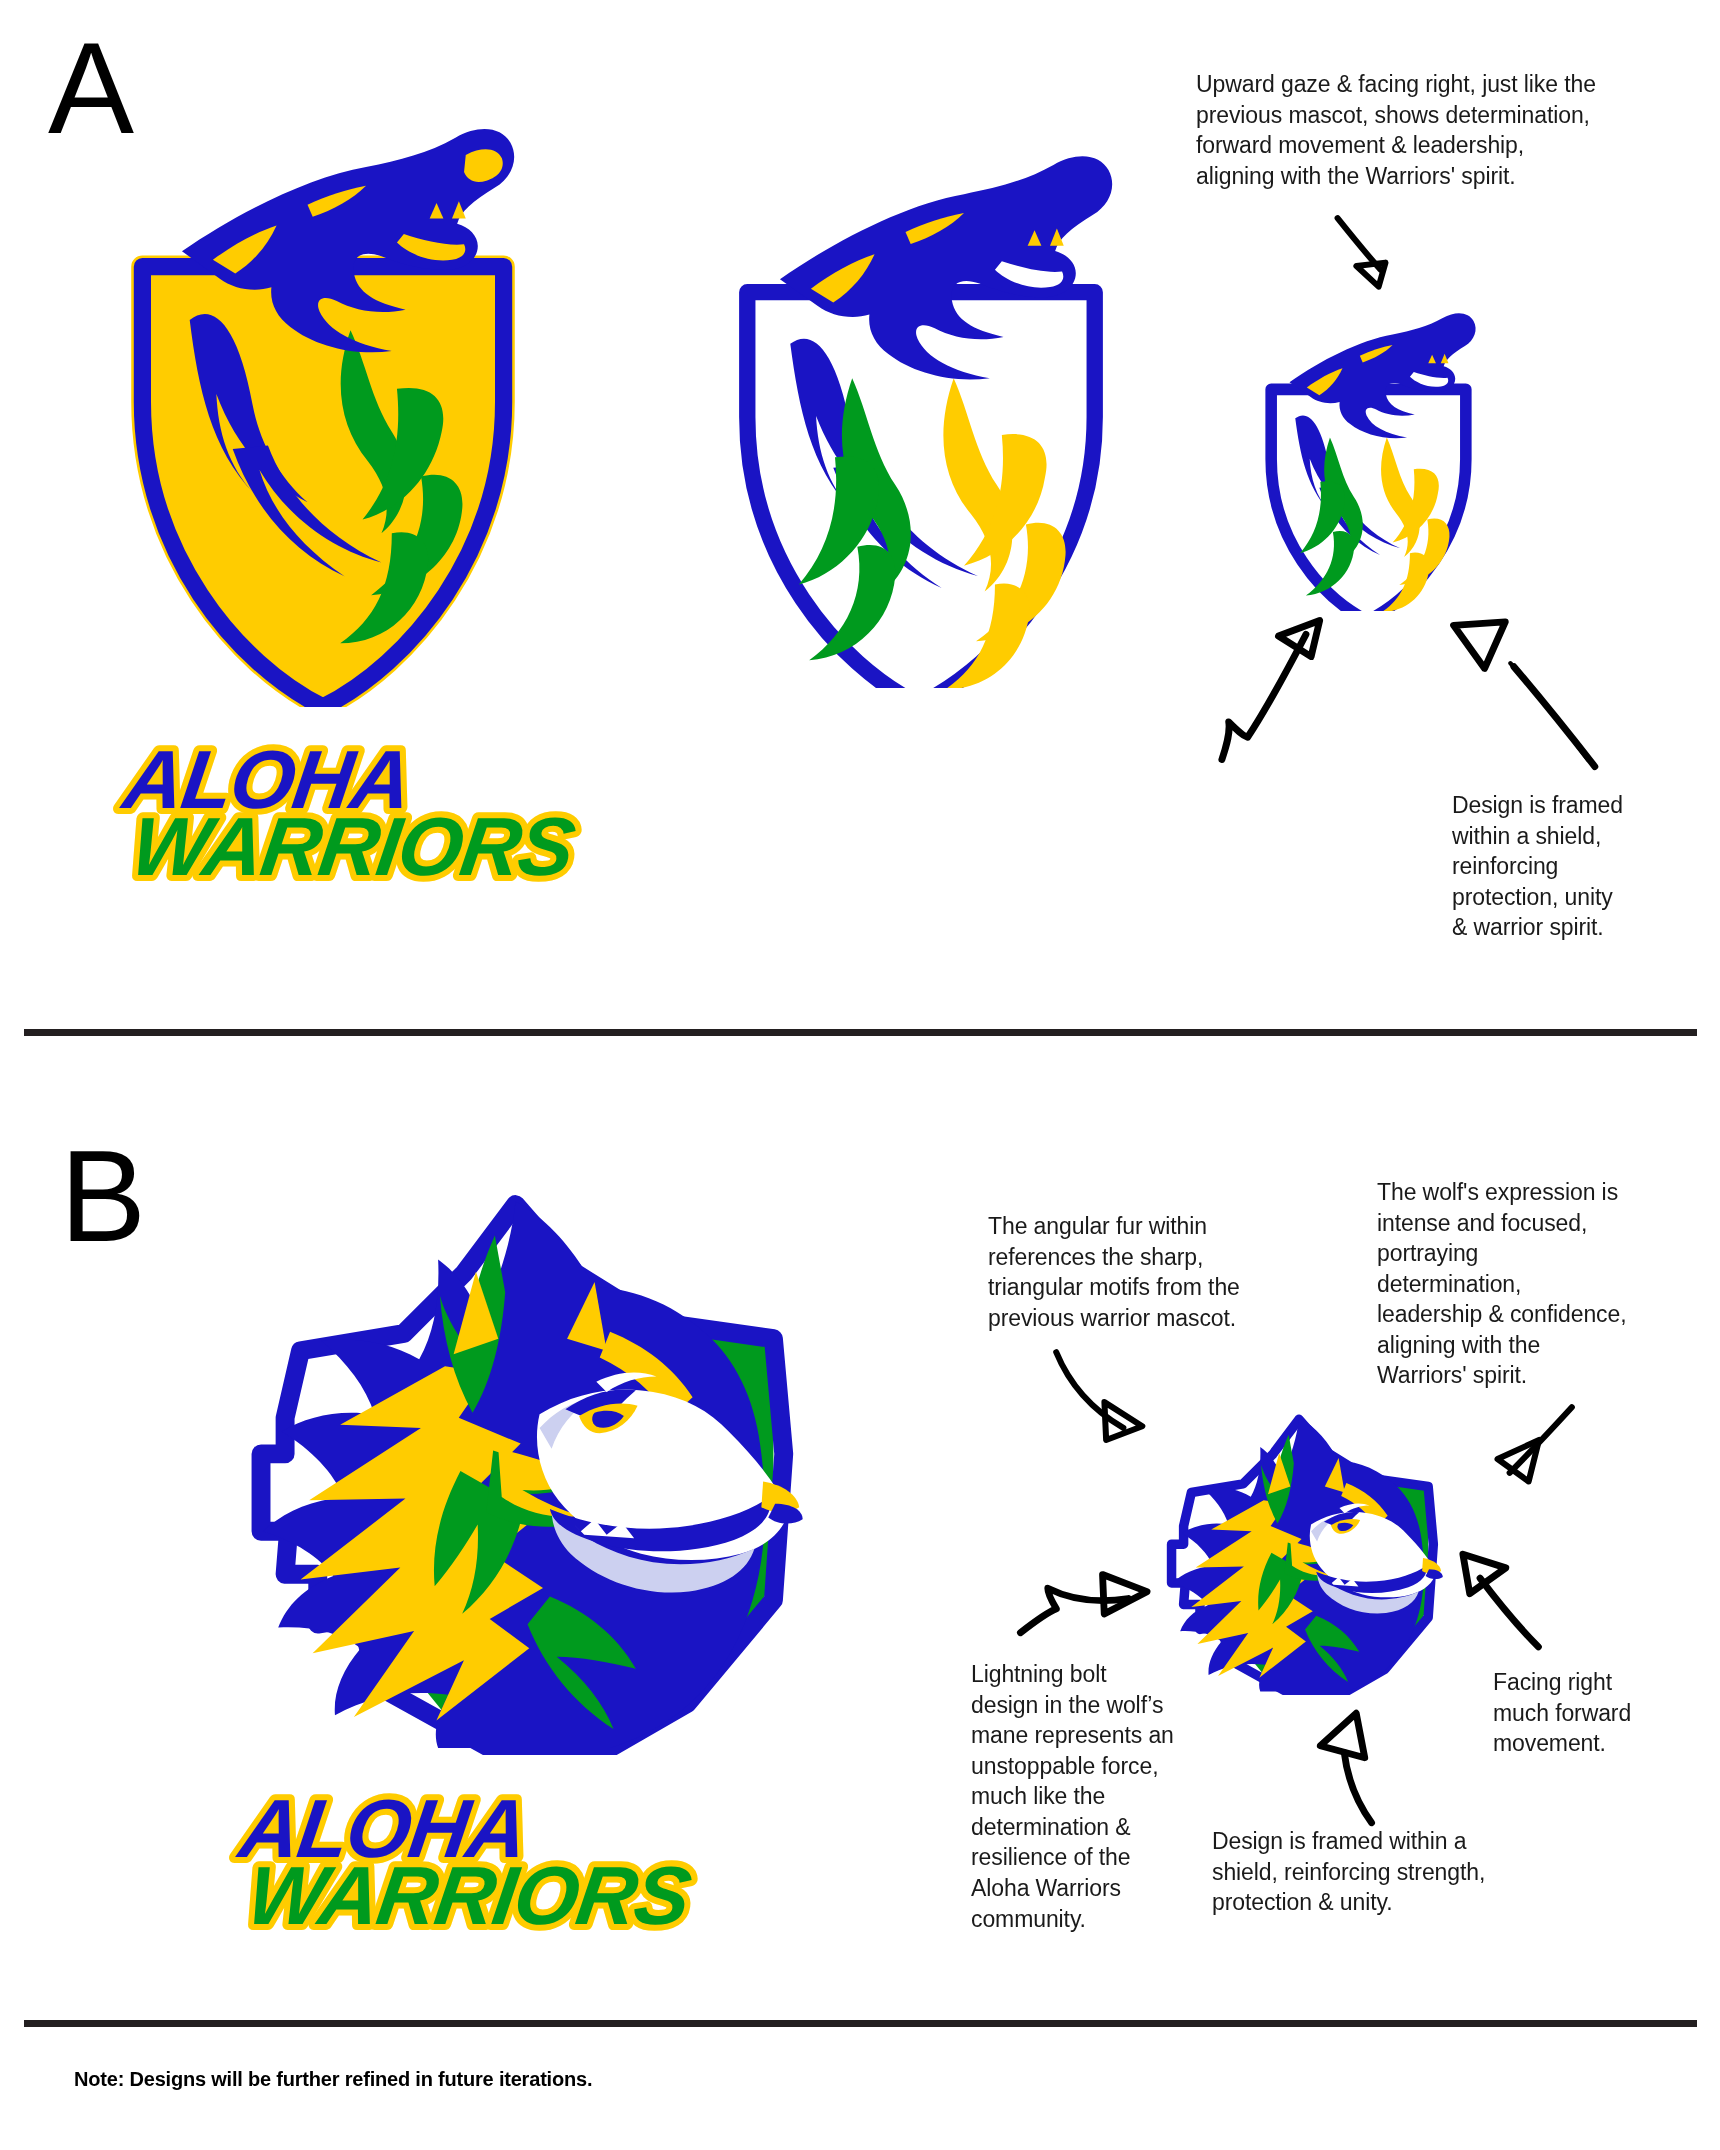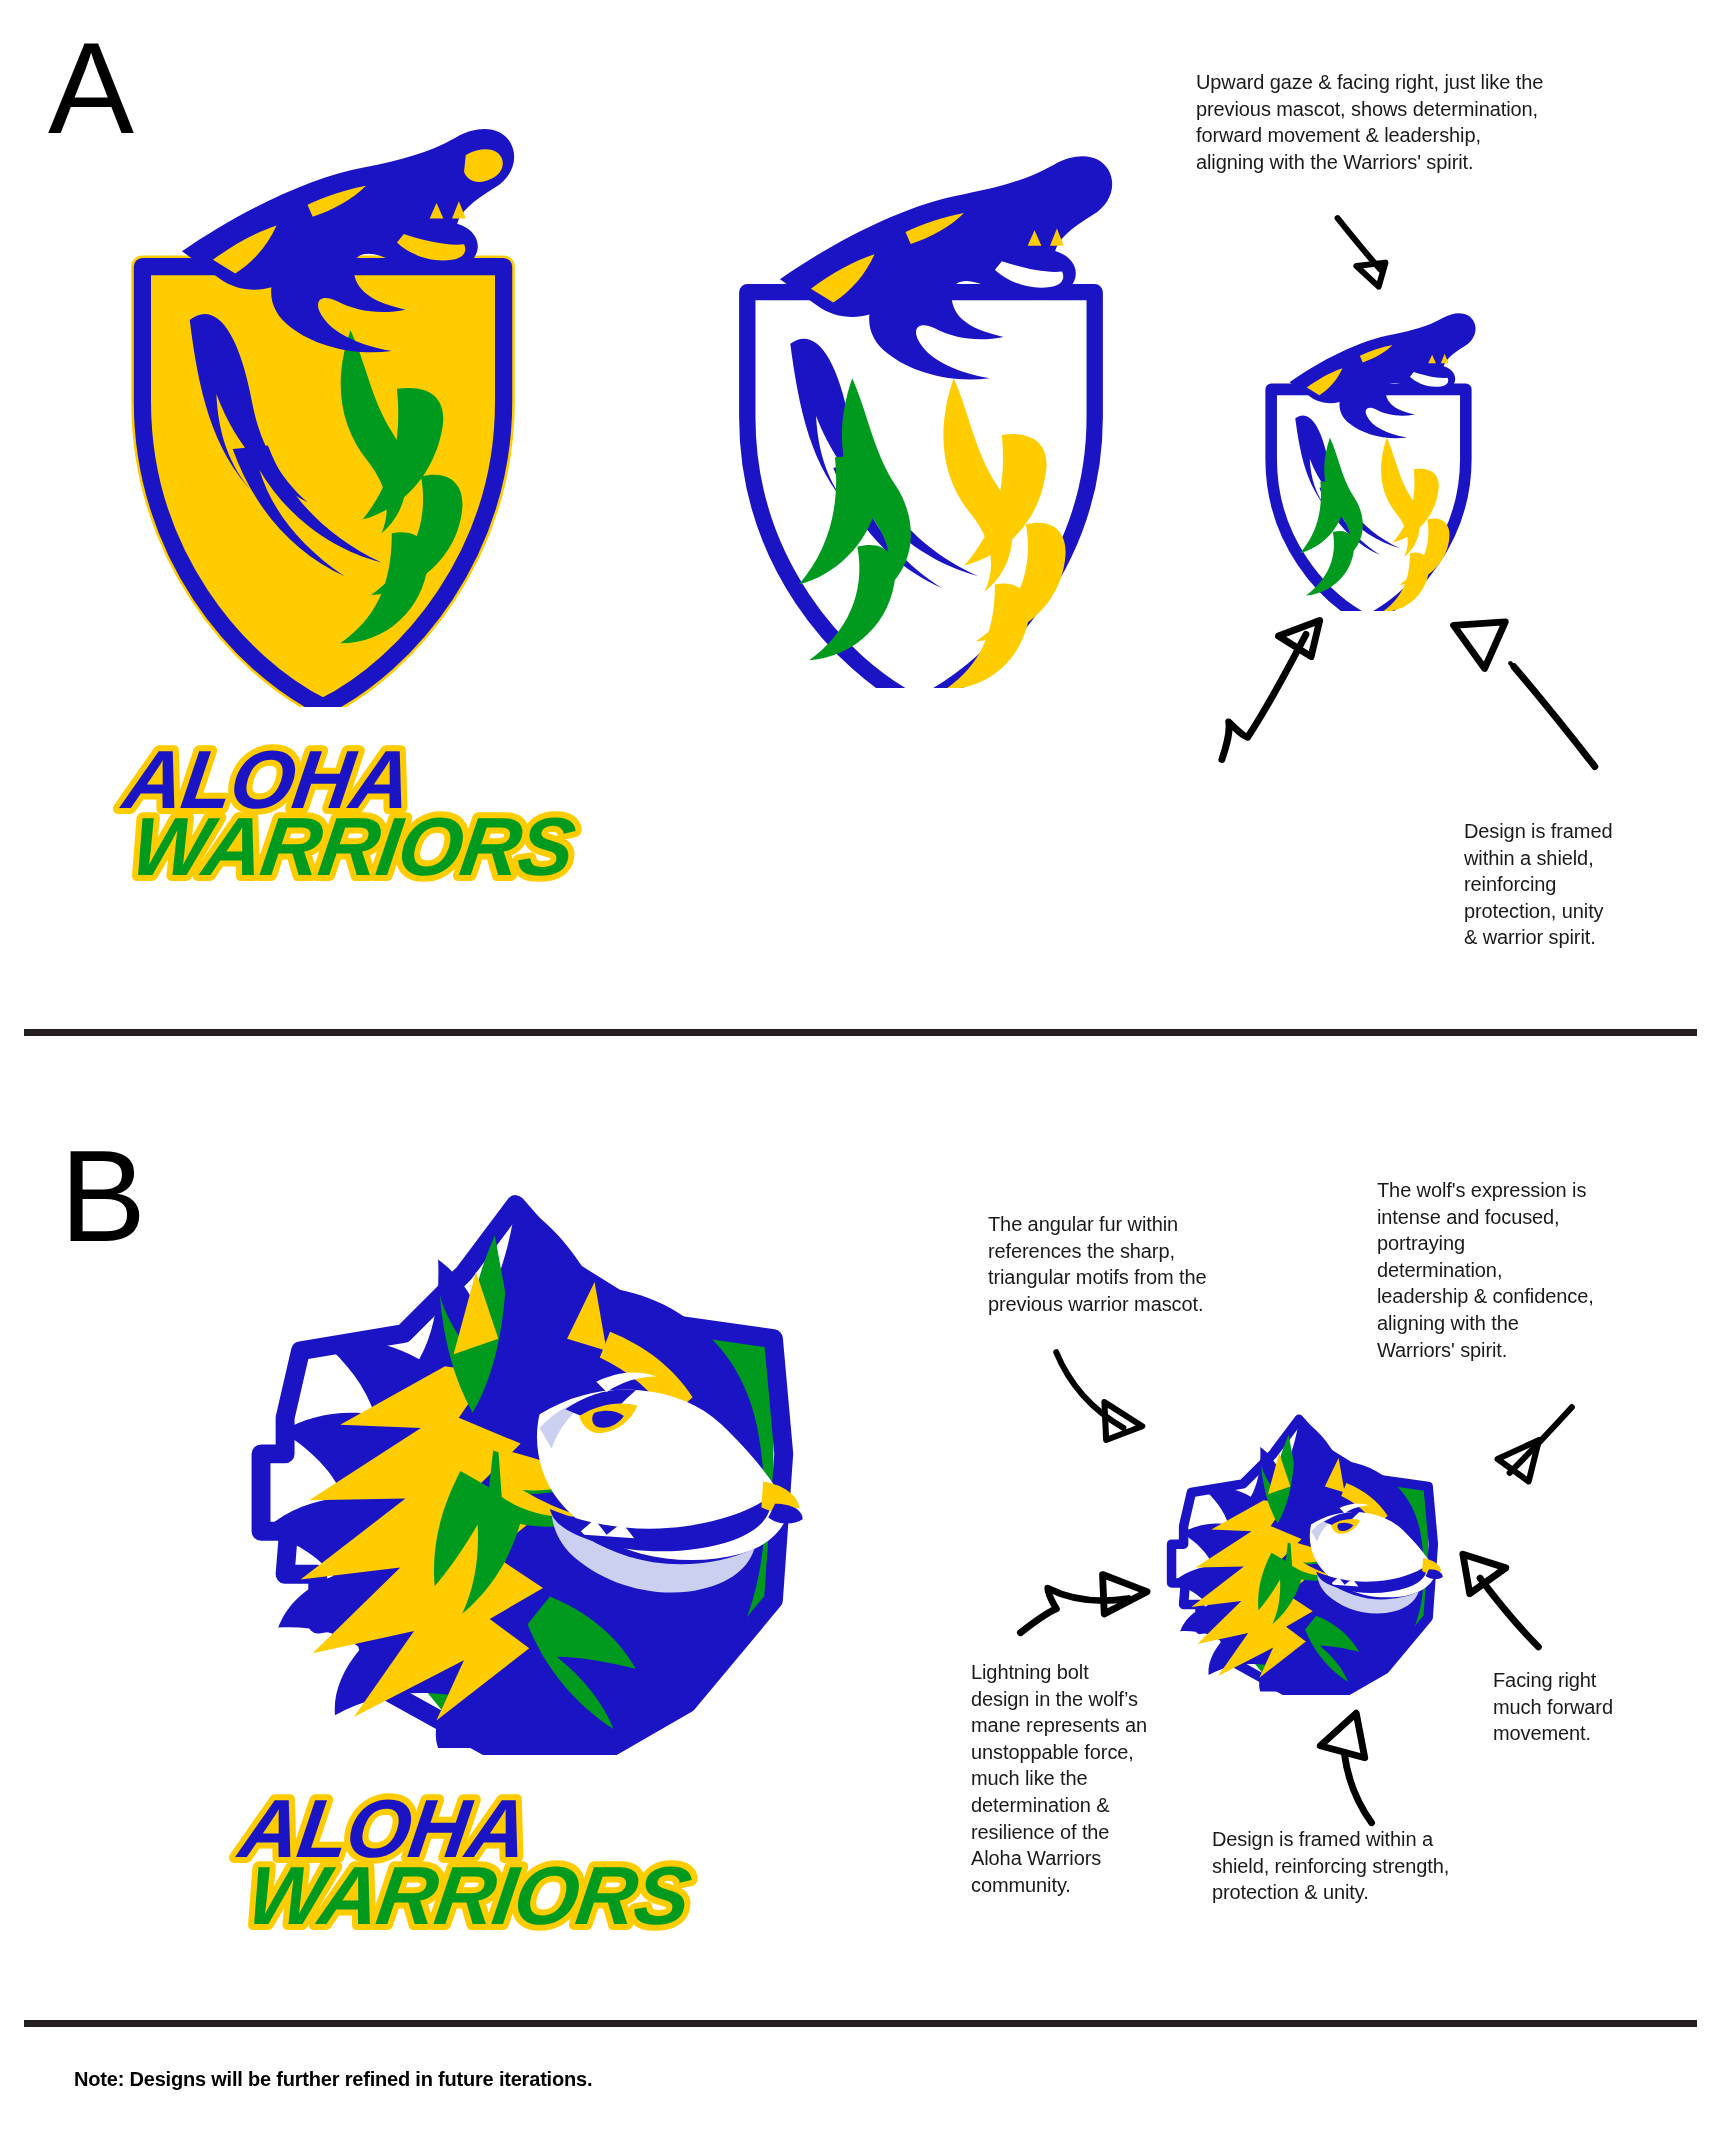--- a/index.html
+++ b/index.html
@@ -1,19 +1,19 @@
 <!DOCTYPE html>
 <html style="font-size:13.8px"><head>
 <meta charset="utf-8">
 <style>
   html,body{margin:0;padding:0;background:#ffffff;}
   body{width:1721px;height:2151px;position:relative;font-family:"Liberation Sans",sans-serif;color:#000;overflow:hidden;}
   .page{position:absolute;inset:0;}
   .sec-letter{position:absolute;font-family:"Liberation Sans",sans-serif;font-weight:400;color:#000;line-height:1;}
-  .note-text{position:absolute;font-family:"Liberation Sans",sans-serif;font-size:20px;line-height:1.33;color:#1a1a1a;white-space:pre-line;letter-spacing:-0.1px;}
+  .note-text{position:absolute;font-family:"Liberation Sans",sans-serif;font-size:23px;line-height:1.33;color:#1a1a1a;white-space:pre-line;letter-spacing:-0.1px;}
   .divider{position:absolute;background:#231f20;}
   .footer-note{position:absolute;font-family:"Liberation Sans",sans-serif;font-weight:700;font-size:20px;color:#000;letter-spacing:-0.2px;margin-left:41px;}
   .logo-wrap{position:absolute;}
   .logo-wrap svg{display:block;width:100%;height:100%;}
   .wm{position:absolute;}
   .wm svg{display:block;width:100%;height:100%;}
   .arrow{position:absolute;}
   .arrow svg{display:block;width:100%;height:100%;overflow:visible;}
 </style>
 </head>
@@ -166,21 +166,21 @@
       </g>
     </svg>
   </div>
 
   <div class="note-text" style="left:1196px;top:69px;width:482px;">Upward gaze &amp; facing right, just like the
 previous mascot, shows determination,
 forward movement &amp; leadership,
 aligning with the Warriors' spirit.</div>
 
 
-  <div class="note-text" style="left:1452px;top:818px;width:250px;margin-left:12px;">Design is framed
+  <div class="note-text" style="left:1452px;top:790px;width:250px;">Design is framed
 within a shield,
 reinforcing
 protection, unity
 &amp; warrior spirit.</div>
 
   <div class="arrow" style="left:1332px;top:213px;width:95px;height:77px;">
     <svg viewBox="0 0 110 90" xmlns="http://www.w3.org/2000/svg">
       <path d="M6 6 C22 26 38 46 56 66" fill="none" stroke="#000" stroke-width="7" stroke-linecap="round"></path>
       <path d="M28 62 L62 58 L54 86 Z" fill="none" stroke="#000" stroke-width="7" stroke-linejoin="round"></path>
     </svg>

